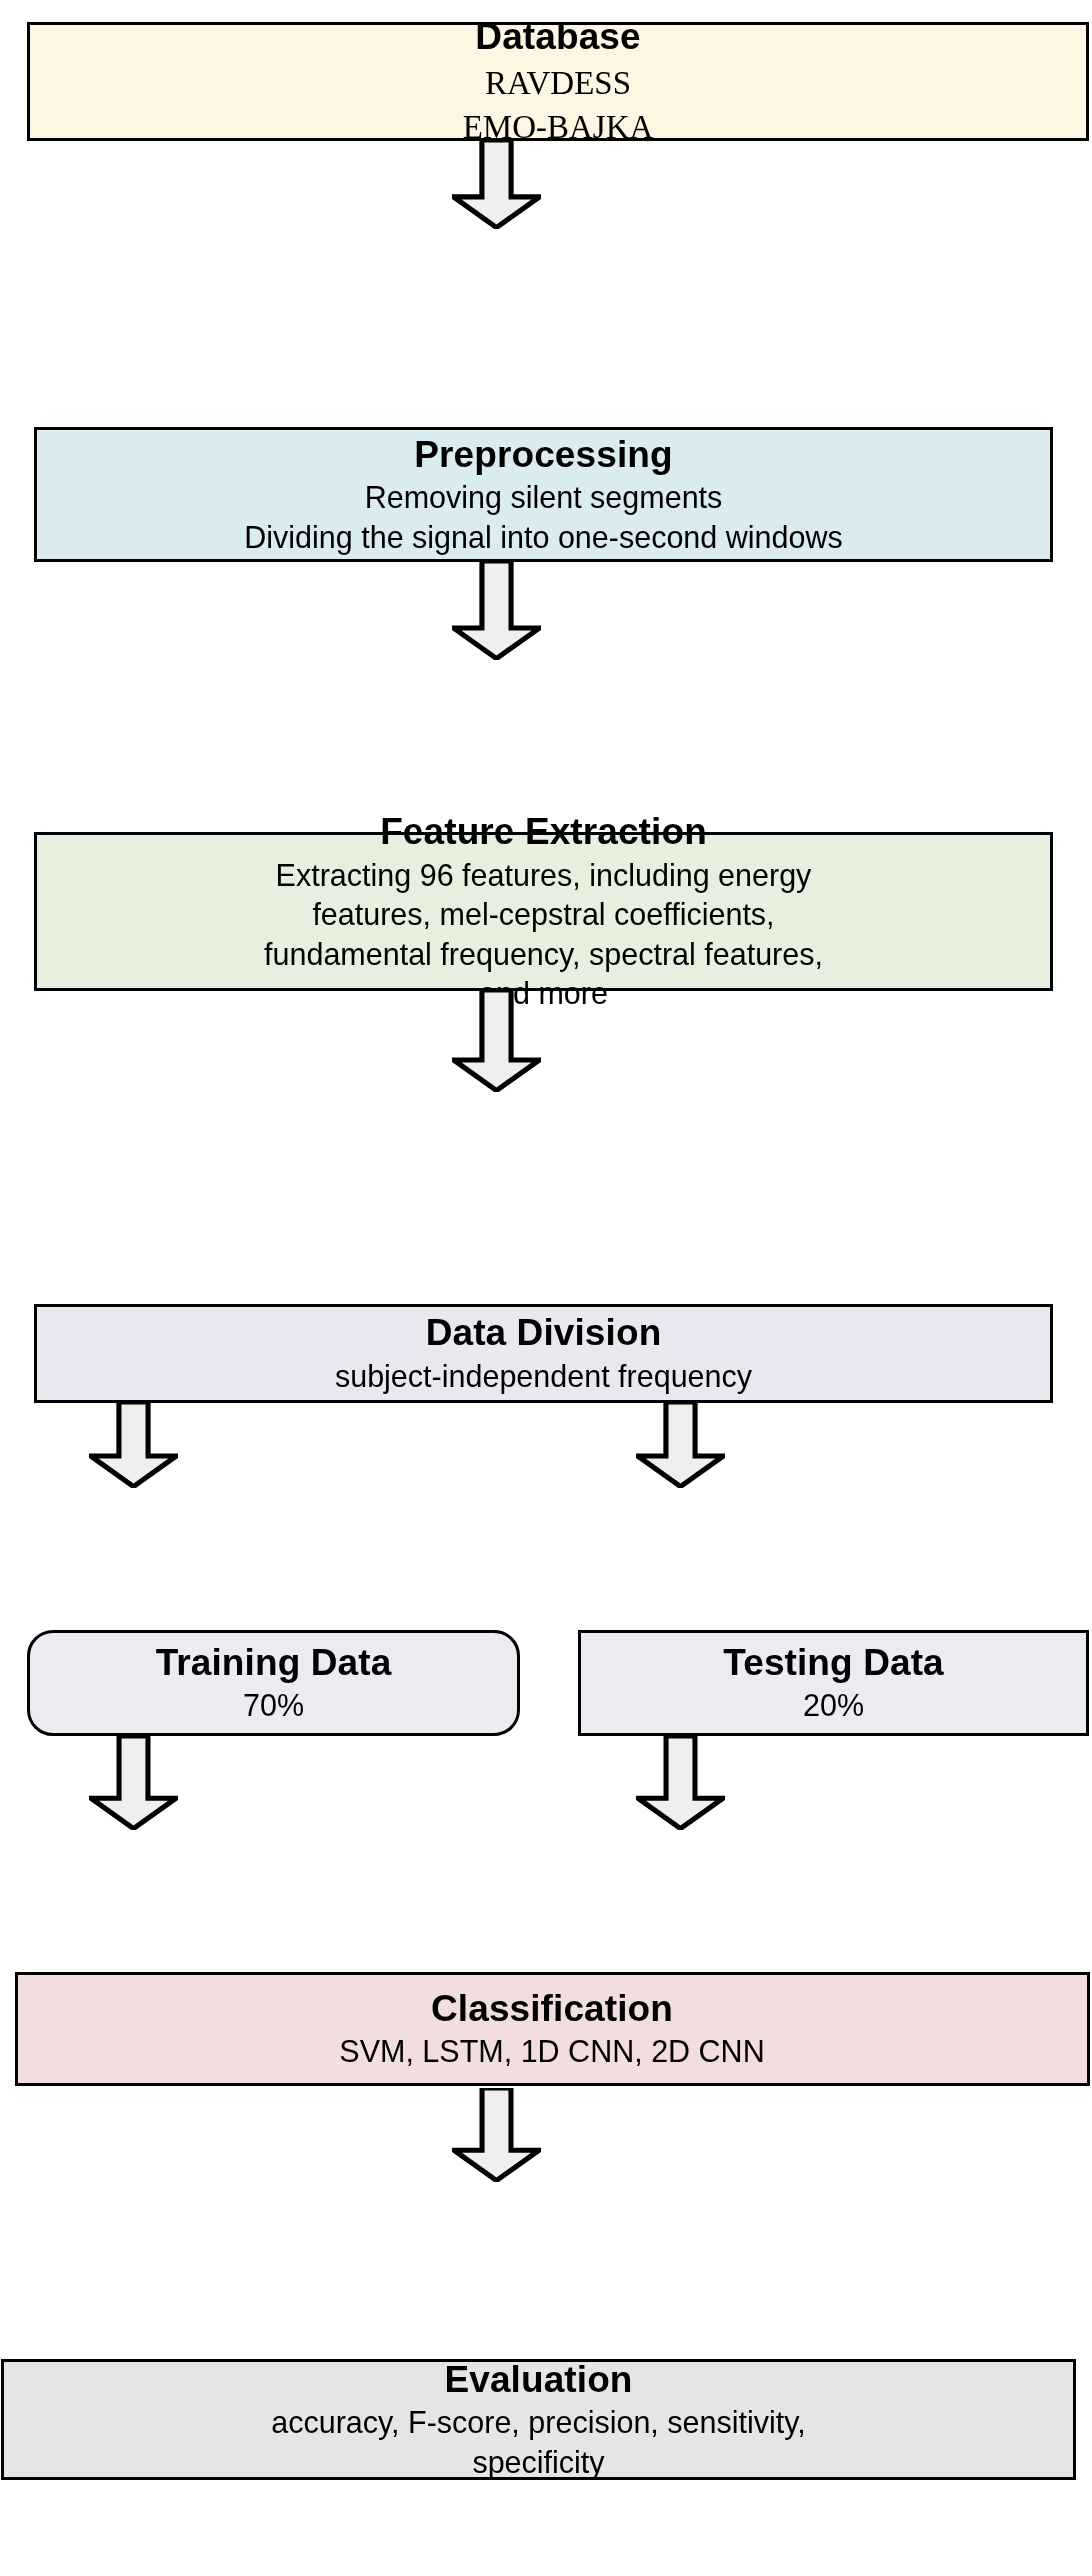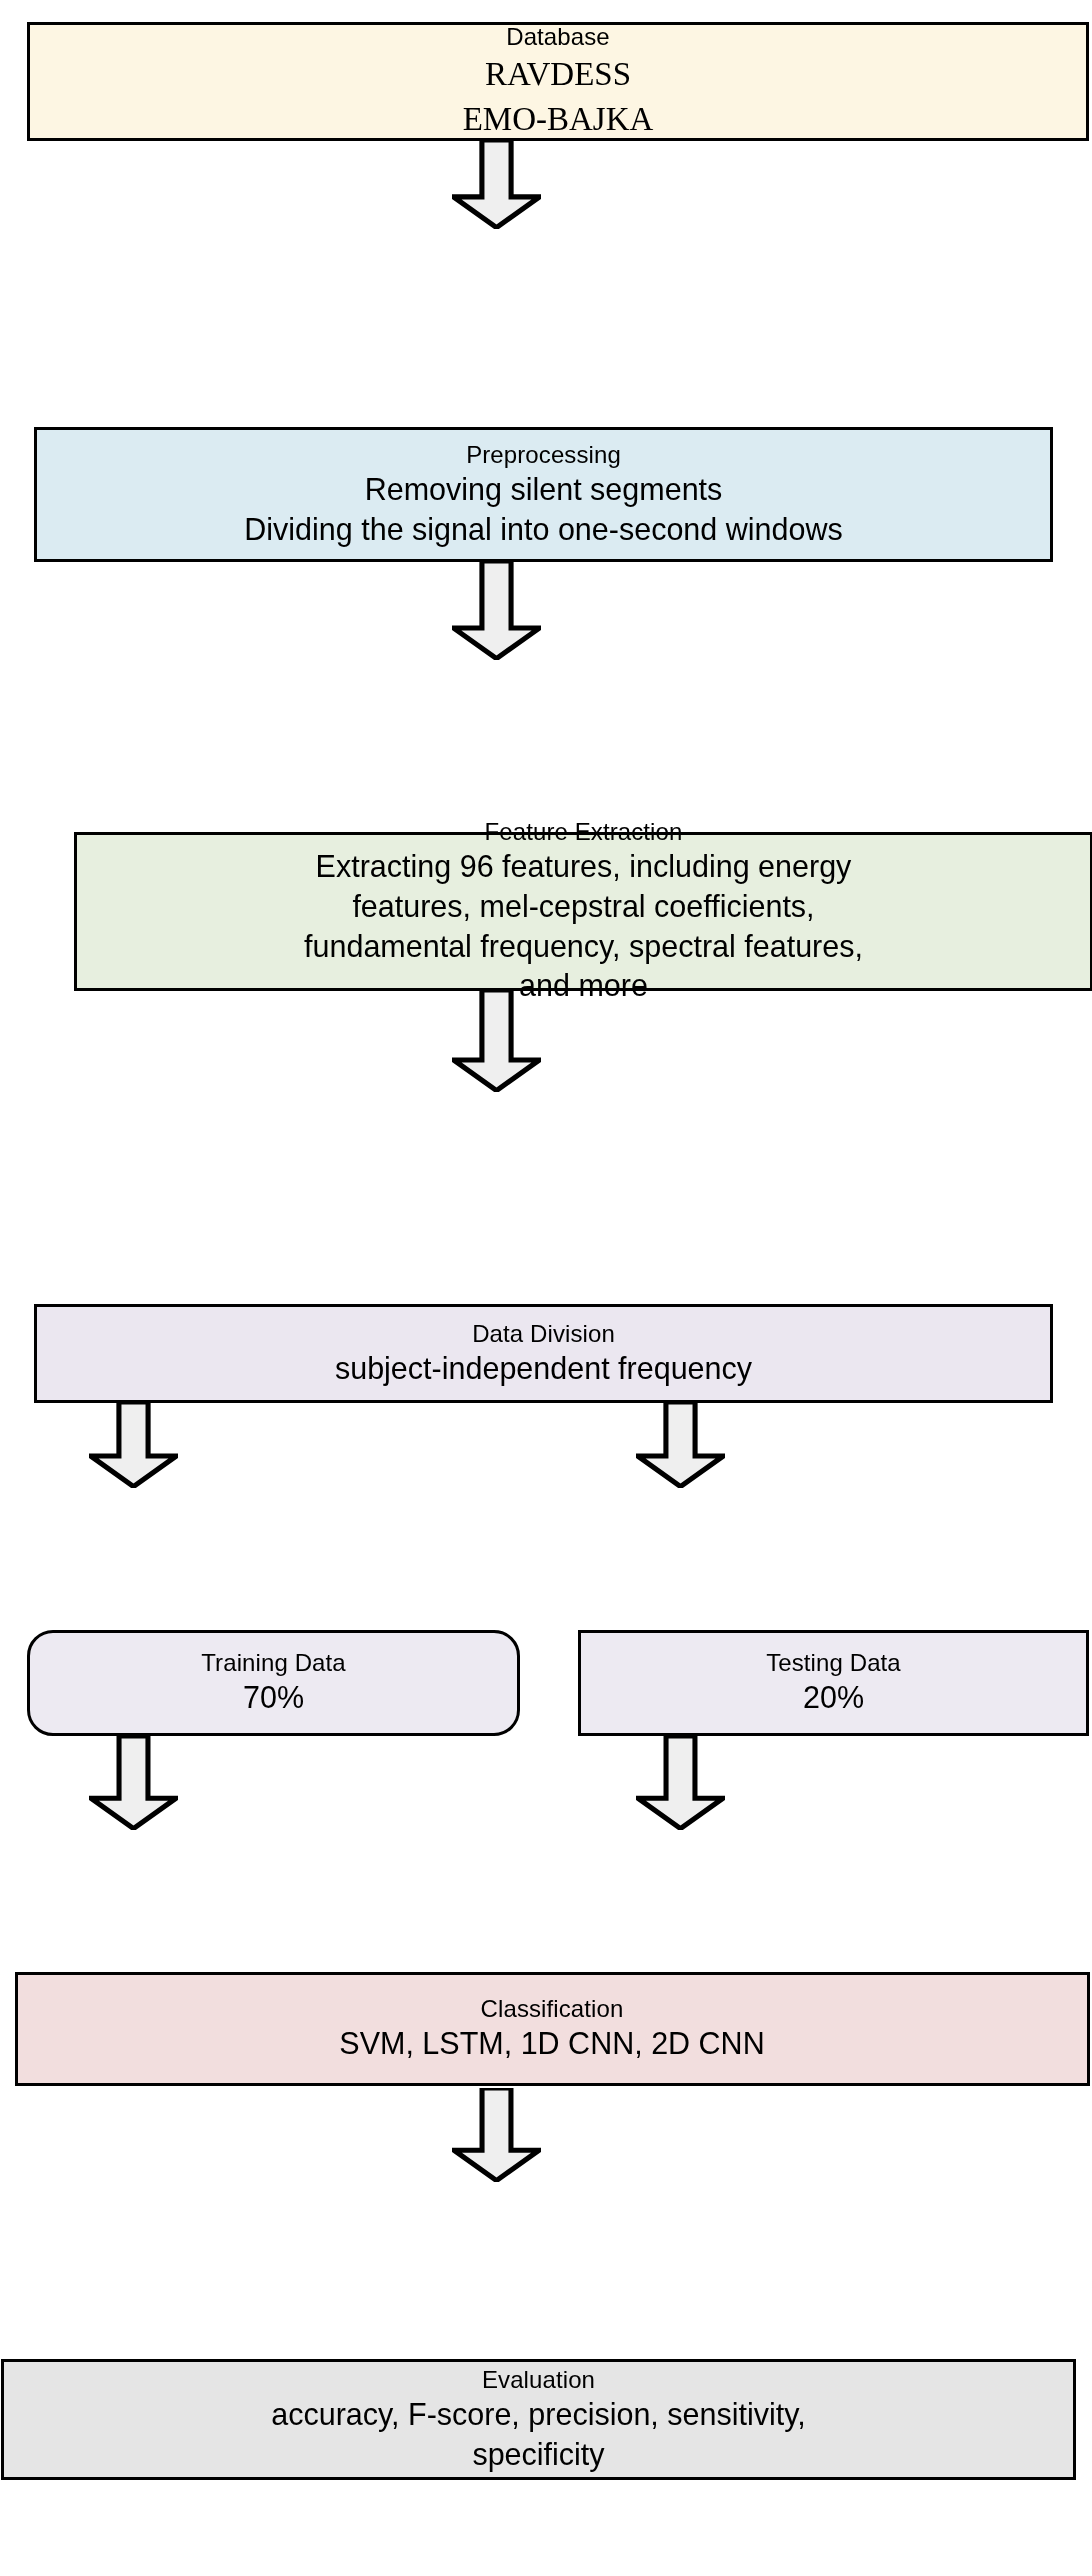--- a/index.html
+++ b/index.html
@@ -31,41 +31,41 @@
     border: 3.6px solid #000000;
     display: flex;
     flex-direction: column;
     align-items: center;
     justify-content: center;
     text-align: center;
     padding: 4.4px 11.6px;
     color: #000000;
   }
   .node .title {
-    font-weight: normal;
-    font-size: 24px;
+    font-weight: bold;
+    font-size: 37px;
     line-height: 1.26;
     letter-spacing: 0.1px;
     white-space: nowrap;
   }
   .node .sub {
     font-weight: normal;
     font-size: 30.5px;
     line-height: 1.30;
   }
   .node .sub.serif {
     font-family: "Liberation Serif", serif;
     font-size: 33px;
     line-height: 1.34;
   }
 
   
   #node-database      { left: 27px;  top: 22px;   width: 1062px; height: 119px; background: #FDF6E3; }
   #node-preprocessing { left: 34px;  top: 427px;  width: 1019px; height: 135px; background: #DBEBF2; }
-  #node-feature       { left: 34px;  top: 832px; width: 1019px; height: 159px; background: #E7EFDF; margin-left: 40px; }
+  #node-feature       { left: 34px;  top: 832px; width: 1019px; height: 159px; background: #E7EFDF; }
   #node-division      { left: 34px;  top: 1304px; width: 1019px; height: 99px; background: #EBE7F0; }
   #node-training      { left: 27px;  top: 1630px; width: 493px;  height: 106px; background: #EDEAF2; border-radius: 26px; }
   #node-testing       { left: 578px; top: 1630px; width: 511px;  height: 106px; background: #EDEAF2; }
   #node-classification{ left: 14.5px;  top: 1972px; width: 1075px; height: 114px; background: #F2DEDE; }
   #node-evaluation    { left: 1px;  top: 2321px; width: 1075px; height: 121px; background: #e5e5e5; margin-top: 38px; }
 
   
   .arrow {
     position: absolute;
   }

